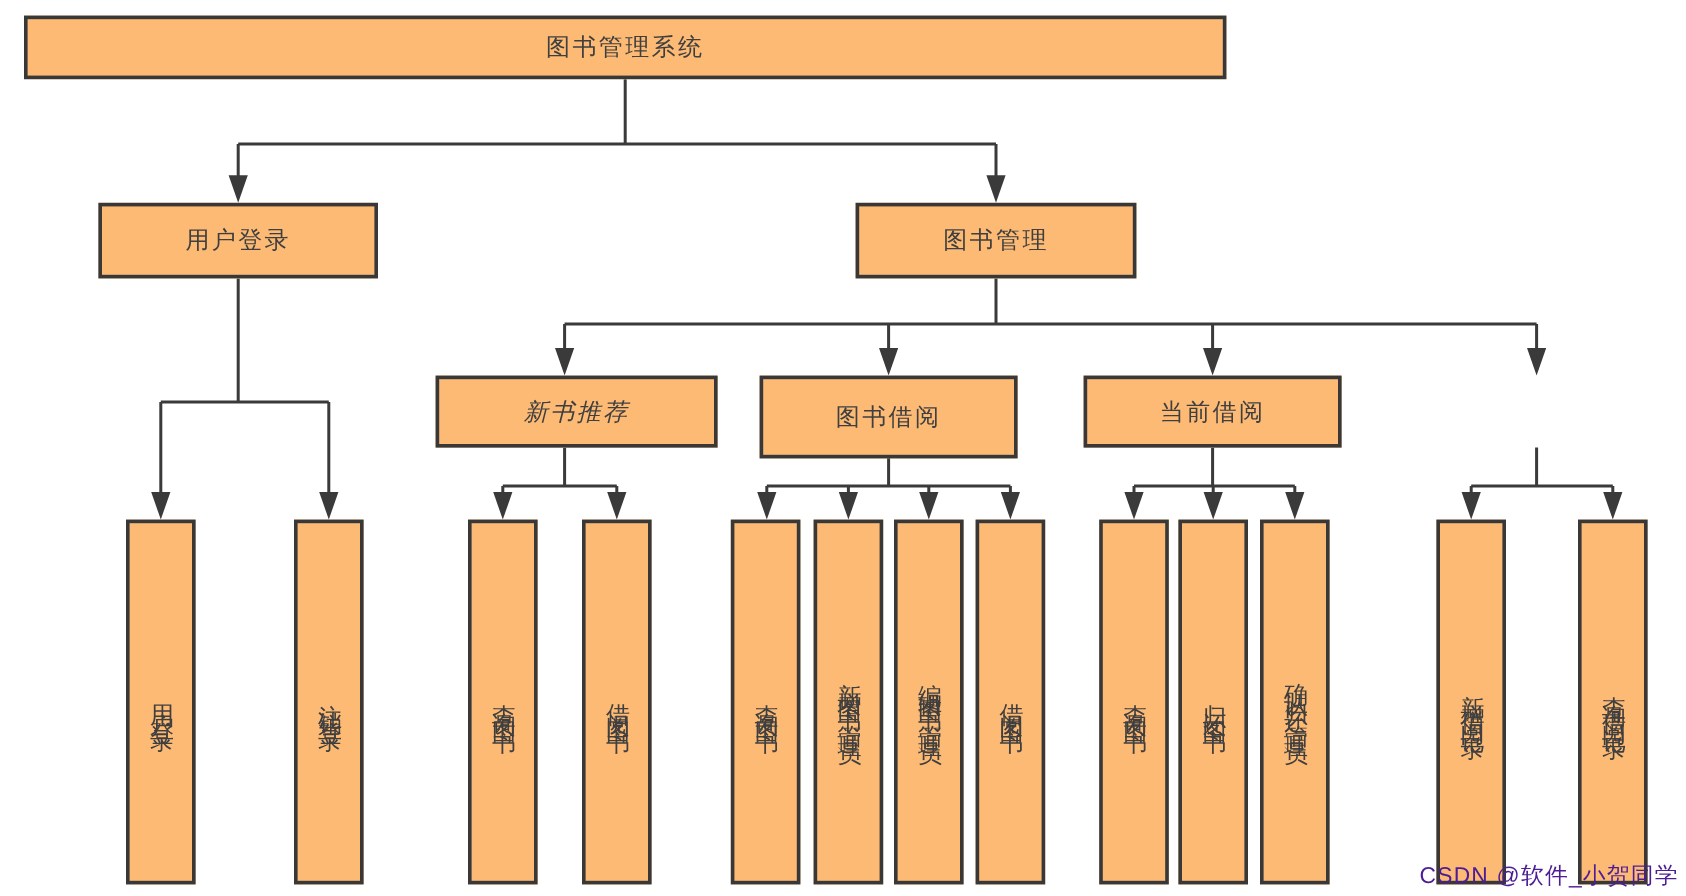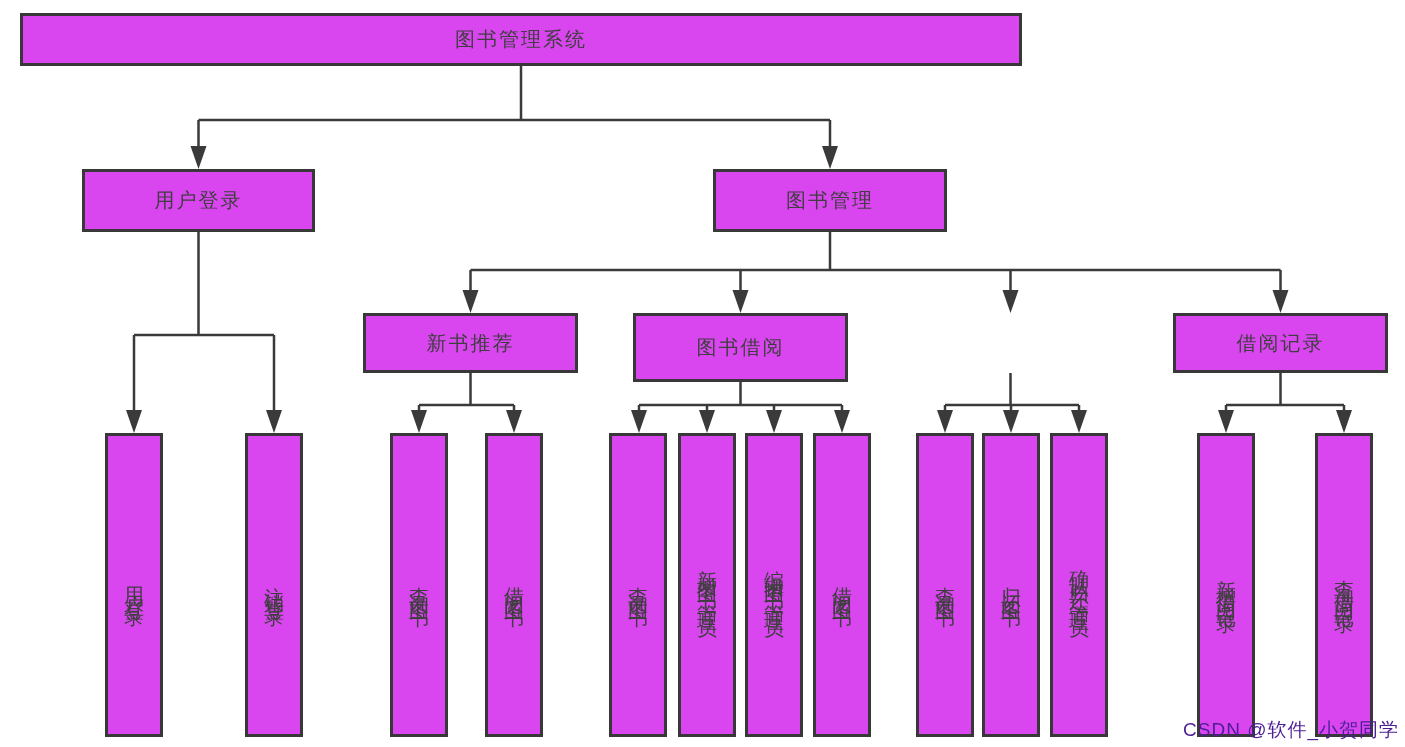--- a/index.html
+++ b/index.html
@@ -7,21 +7,21 @@
     position: relative;
     width: 1405px;
     height: 747px;
     background: #ffffff;
     font-family: "Liberation Sans", sans-serif;
     overflow: hidden;
   }
   .node {
     position: absolute;
     box-sizing: border-box;
-    background: #d946ef;
+    background: #fdba74;
     border: 3px solid #383838;
     color: #3f3f3f;
     display: flex;
     align-items: center;
     justify-content: center;
   }
   .node-h { font-size: 20px; letter-spacing: 2px; }
   .node-v { font-size: 20px; }
   .node-v .vtext {
     display: block;
@@ -44,21 +44,21 @@
     letter-spacing: 1px;
     color: #4c1d95;
     z-index: 10;
     white-space: nowrap;
   }
 
   
   .n-root        { left: 20px;   top: 13px;  width: 1002px; height: 53px; }
   .n-user-login  { left: 82px;   top: 169px; width: 233px;  height: 63px; }
   .n-book-mgmt   { left: 713px;  top: 169px; width: 234px;  height: 63px; }
-  .n-new-rec     { left: 363px;  top: 313px; width: 215px;  height: 60px; }
+  .n-new-rec     { left: 363px;  top: 313px; width: 235px;  height: 60px; font-style: italic; }
   .n-borrow      { left: 633px;  top: 313px; width: 215px;  height: 69px; }
   .n-current     { left: 903px;  top: 313px; width: 215px;  height: 60px; }
   .n-records     { left: 1173px; top: 313px; width: 215px;  height: 60px; }
   .leaf          { top: 433px; width: 58px; height: 304px; }
   .l-1a { left: 105px; }  .l-1b { left: 245px; }
   .l-2a { left: 390px; }  .l-2b { left: 485px; }
   .l-3a { left: 609px; }  .l-3b { left: 678px; }
   .l-3c { left: 745px; }  .l-3d { left: 813px; }
   .l-4a { left: 916px; }  .l-4b { left: 982px; }
   .l-4c { left: 1050px; }
@@ -124,22 +124,22 @@
   <div class="node node-h n-book-mgmt">
     <span>图书管理</span>
   </div>
 
   <div class="node node-h n-new-rec">
     <span>新书推荐</span>
   </div>
   <div class="node node-h n-borrow">
     <span>图书借阅</span>
   </div>
-  <div class="node node-h n-records">
-    <span>借阅记录</span>
+  <div class="node node-h n-current">
+    <span>当前借阅</span>
   </div>
 
   <div class="node node-v leaf l-1a">
     <span class="vtext">用户登录</span>
   </div>
   <div class="node node-v leaf l-1b">
     <span class="vtext">注销登录</span>
   </div>
 
   <div class="node node-v leaf l-2a">

